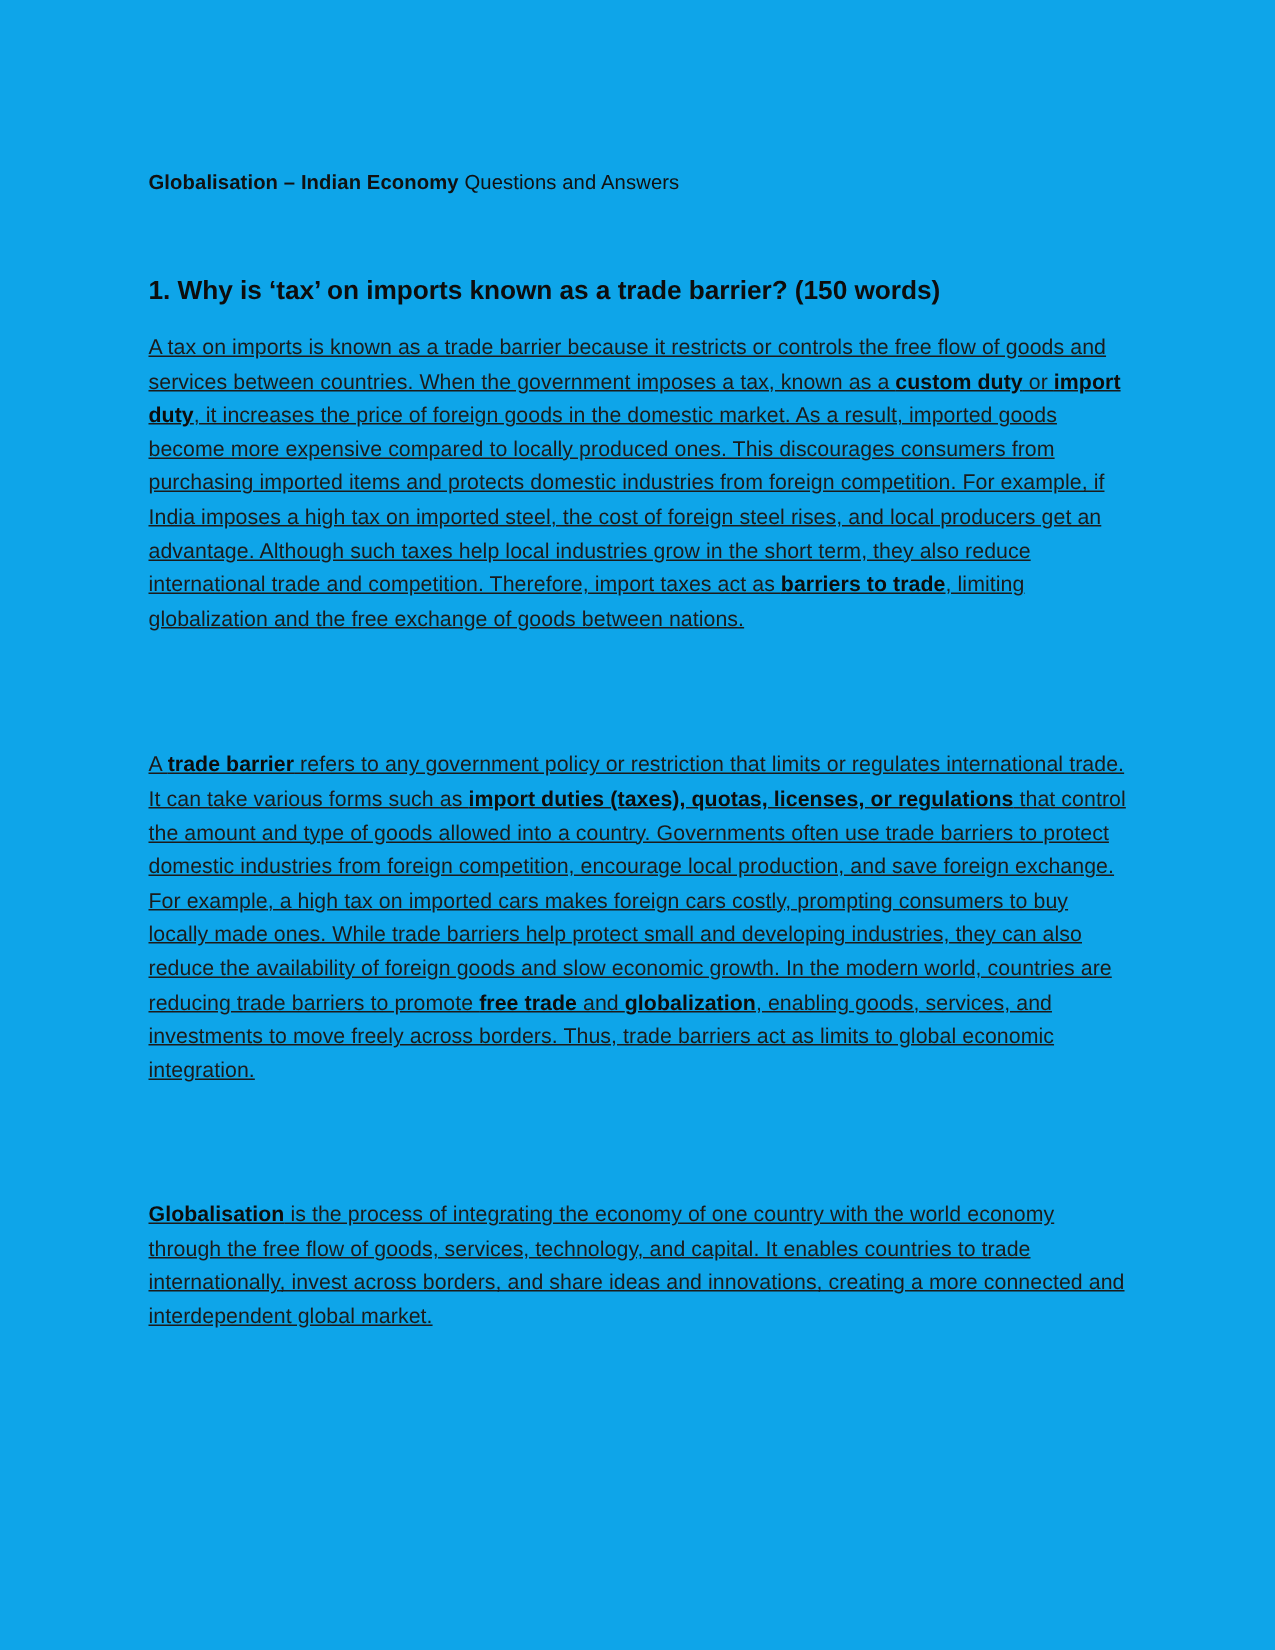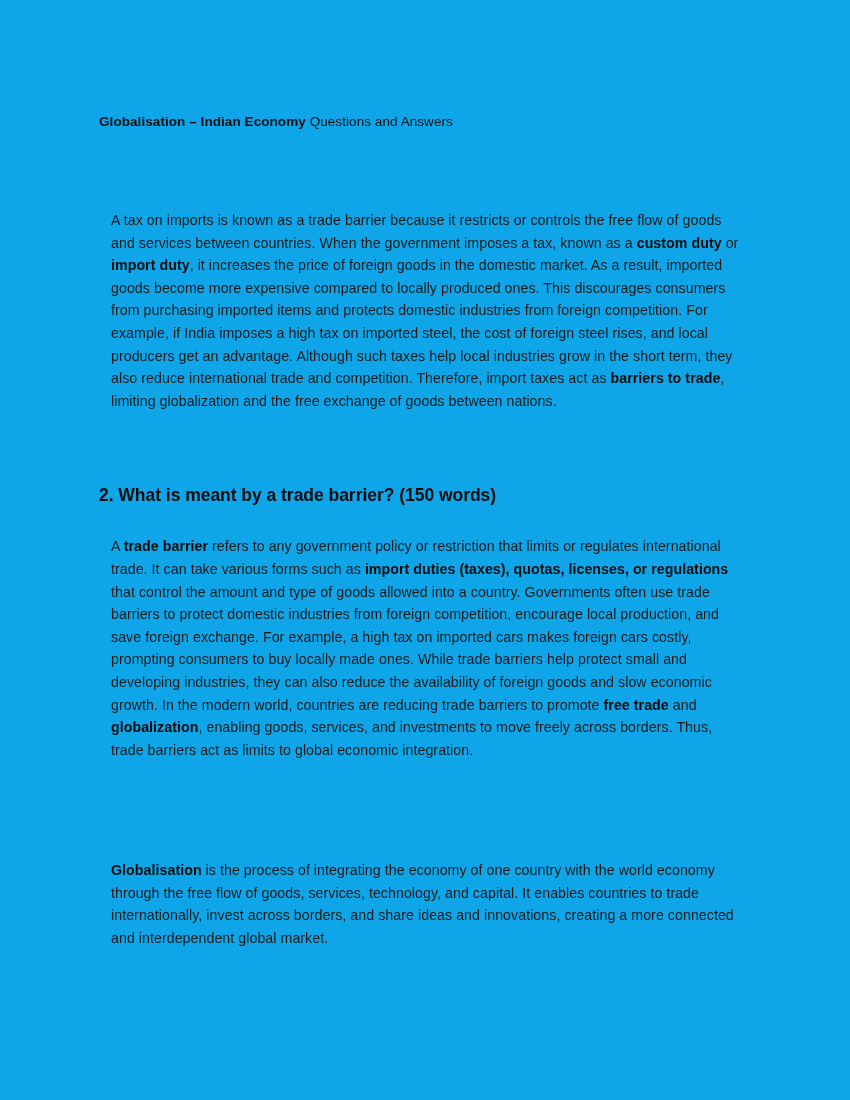--- a/index.html
+++ b/index.html
@@ -49,23 +49,24 @@
     font-weight: 700;
     color: #0d0d0d;
     margin: 0;
     letter-spacing: -0.002em;
   }
   .section-body {
     font-size: 14.2px;
     line-height: 22.6px;
     font-weight: 400;
     color: #1b1b1b;
-    margin: 12px;
+    margin: 0;
     text-align: left;
     letter-spacing: 0.004em;
+    text-decoration: underline;
   }
   .section-body b,
   .section-body .b {
     font-weight: 700;
     color: #0d0d0d;
   }
   
   .gap-header-to-s1 { height: 49px; }
   .gap-heading-to-body { height: 16px; }
   .gap-s1-to-s2 { height: 59px; }
@@ -77,28 +78,28 @@
 <div class="page">
   <div class="content">
 
     <div class="doc-header">
       <span class="strong">Globalisation – Indian Economy</span><span> Questions and Answers</span>
     </div>
 
     <div class="gap-header-to-s1"></div>
 
     <div class="section">
+      <h2 class="section-heading">1. Why is ‘tax’ on imports known as a trade barrier? (150 words)</h2>
       <div class="gap-heading-to-body"></div>
       <p class="section-body"><span>A tax on imports is known as a trade barrier because it restricts or controls the free flow of goods and services between countries. When the government imposes a tax, known as a </span><span class="b">custom duty</span><span> or </span><span class="b">import duty</span><span>, it increases the price of foreign goods in the domestic market. As a result, imported goods become more expensive compared to locally produced ones. This discourages consumers from purchasing imported items and protects domestic industries from foreign competition. For example, if India imposes a high tax on imported steel, the cost of foreign steel rises, and local producers get an advantage. Although such taxes help local industries grow in the short term, they also reduce international trade and competition. Therefore, import taxes act as </span><span class="b">barriers to trade</span><span>, limiting globalization and the free exchange of goods between nations.</span></p>
     </div>
 
     <div class="gap-s1-to-s2"></div>
 
     <div class="section">
-      <h2 class="section-heading">2. What is meant by a trade barrier? (150 words)</h2>
       <div class="gap-heading-to-body"></div>
       <p class="section-body"><span>A </span><span class="b">trade barrier</span><span> refers to any government policy or restriction that limits or regulates international trade. It can take various forms such as </span><span class="b">import duties (taxes), quotas, licenses, or regulations</span><span> that control the amount and type of goods allowed into a country. Governments often use trade barriers to protect domestic industries from foreign competition, encourage local production, and save foreign exchange. For example, a high tax on imported cars makes foreign cars costly, prompting consumers to buy locally made ones. While trade barriers help protect small and developing industries, they can also reduce the availability of foreign goods and slow economic growth. In the modern world, countries are reducing trade barriers to promote </span><span class="b">free trade</span><span> and </span><span class="b">globalization</span><span>, enabling goods, services, and investments to move freely across borders. Thus, trade barriers act as limits to global economic integration.</span></p>
     </div>
 
     <div class="gap-s2-to-s3"></div>
 
     <div class="section">
       <div class="gap-heading-to-body"></div>
       <p class="section-body"><span class="b">Globalisation</span><span> is the process of integrating the economy of one country with the world economy through the free flow of goods, services, technology, and capital. It enables countries to trade internationally, invest across borders, and share ideas and innovations, creating a more connected and interdependent global market.</span></p>
     </div>

